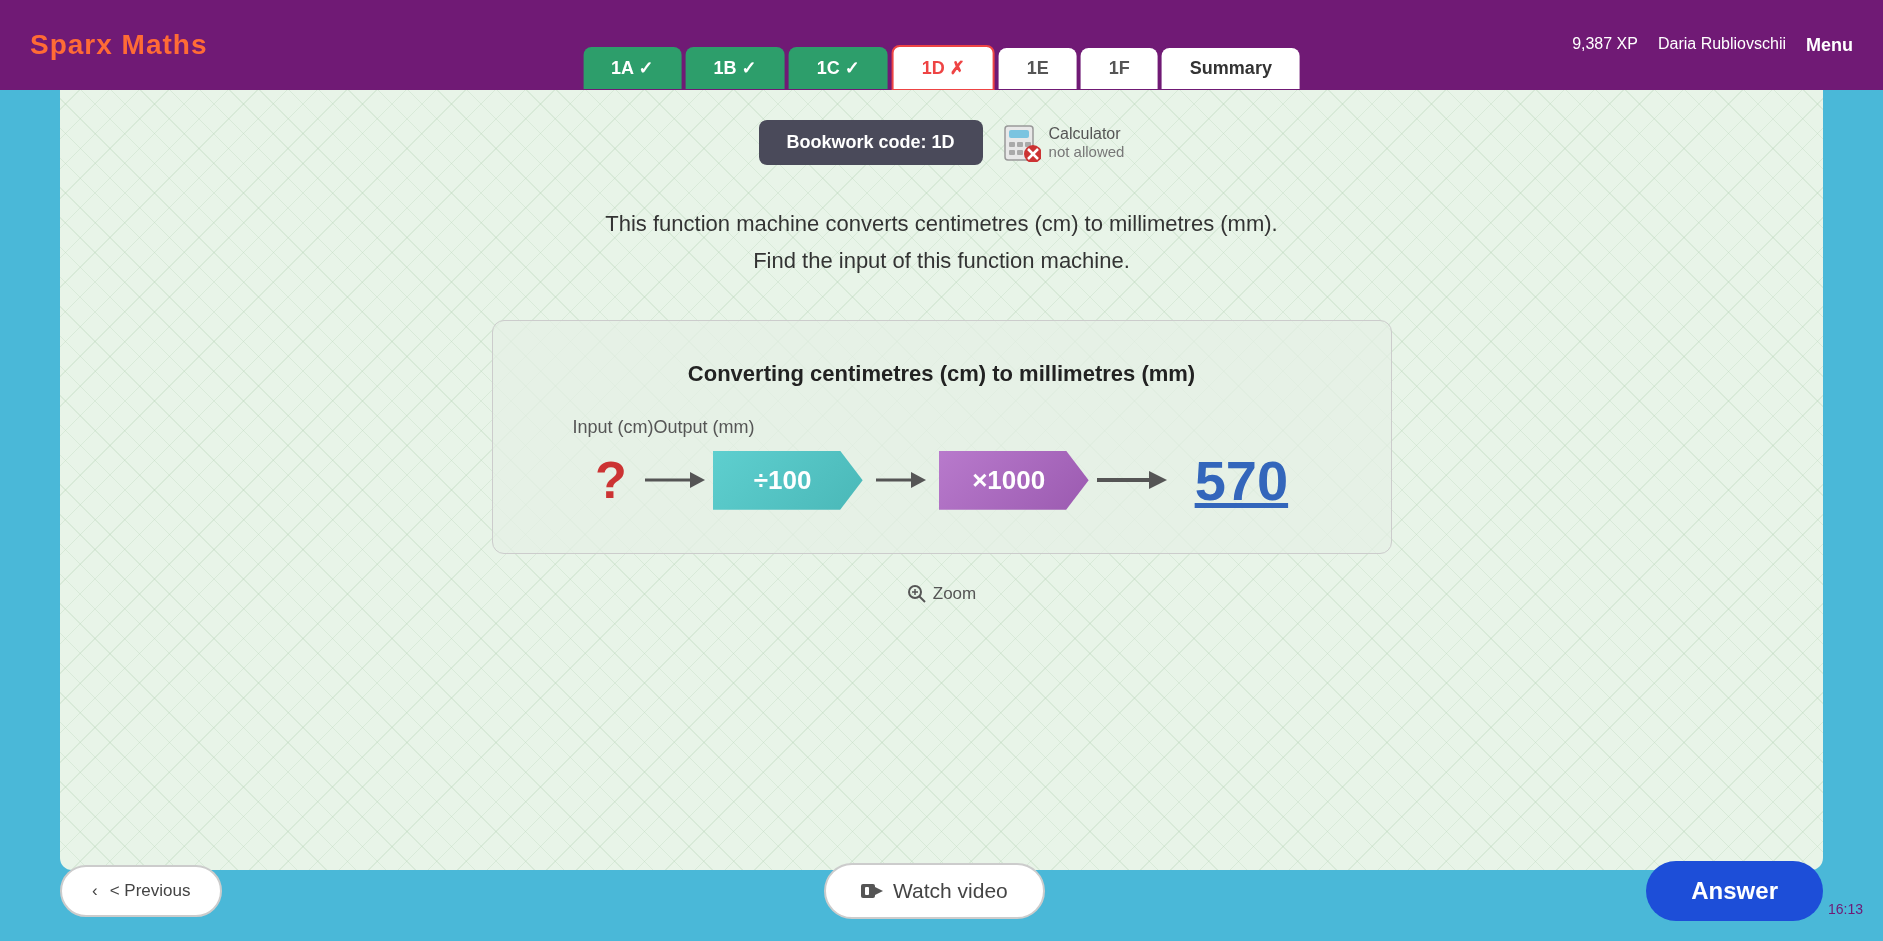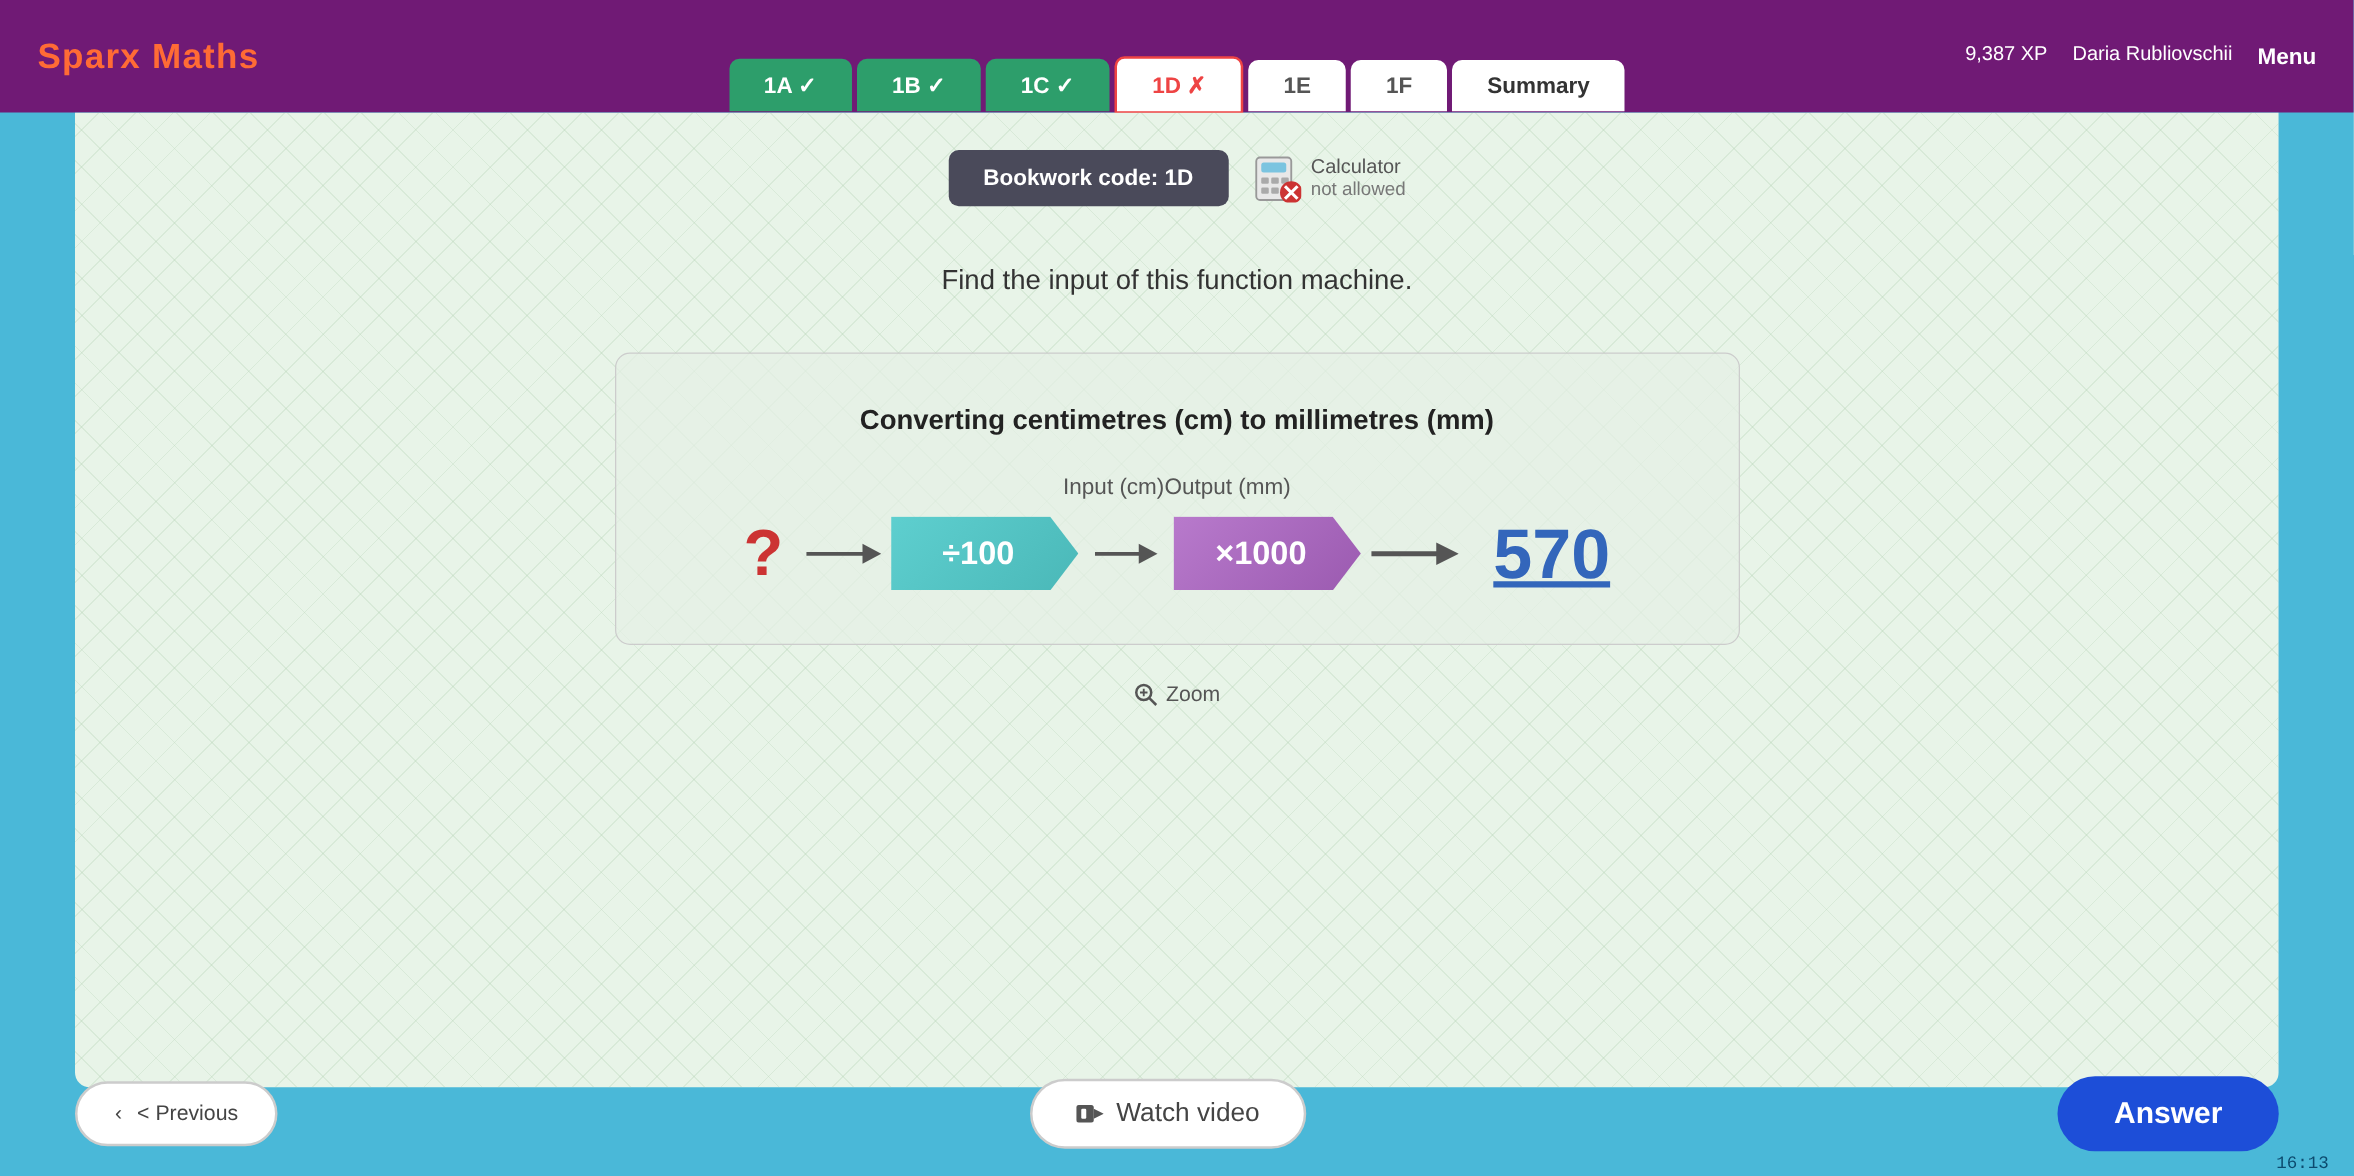--- a/index.html
+++ b/index.html
@@ -160,21 +160,21 @@
     }
     .diagram-title {
       text-align: center;
       font-size: 22px;
       font-weight: bold;
       color: #222;
       margin-bottom: 30px;
     }
     .io-labels {
       display: flex;
-      justify-content: center;
+      justify-content: flex-start;
       padding: 0 20px;
       margin-bottom: 10px;
     }
     .io-label {
       font-size: 18px;
       color: #555;
     }
     .machine-row {
       display: flex;
       align-items: center;
@@ -291,25 +291,24 @@
       padding: 16px 45px;
       font-size: 24px;
       font-weight: bold;
       color: white;
       cursor: pointer;
     }
 
     
     .clock {
       position: fixed;
-      bottom: 2px;
+      bottom: 24px;
       right: 20px;
       font-size: 14px;
-      color: #0c4a6e;
-      font-family: Liberation Mono, monospace;
+      color: #701a75;
     }
   </style>
 </head>
 <body>
 
 <div class="header">
   <div class="logo">
     <span>Sparx Maths</span>
   </div>
 
@@ -350,20 +349,21 @@
         <line x1="35" y1="25" x2="25" y2="35" stroke="white" stroke-width="2.5"></line>
       </svg>
       <div>
         <div style="font-size:16px;color:#555;">Calculator</div>
         <div style="font-size:15px;color:#777;">not allowed</div>
       </div>
     </div>
   </div>
 
   <div class="question-text">
+    <div>This function machine converts centimetres (cm) to millimetres (mm).</div>
     <div>Find the input of this function machine.</div>
   </div>
 
   <div class="diagram-container">
     <div class="diagram-title">Converting centimetres (cm) to millimetres (mm)</div>
 
     <div class="io-labels">
       <span class="io-label">Input (cm)</span>
       <span class="io-label">Output (mm)</span>
     </div>

